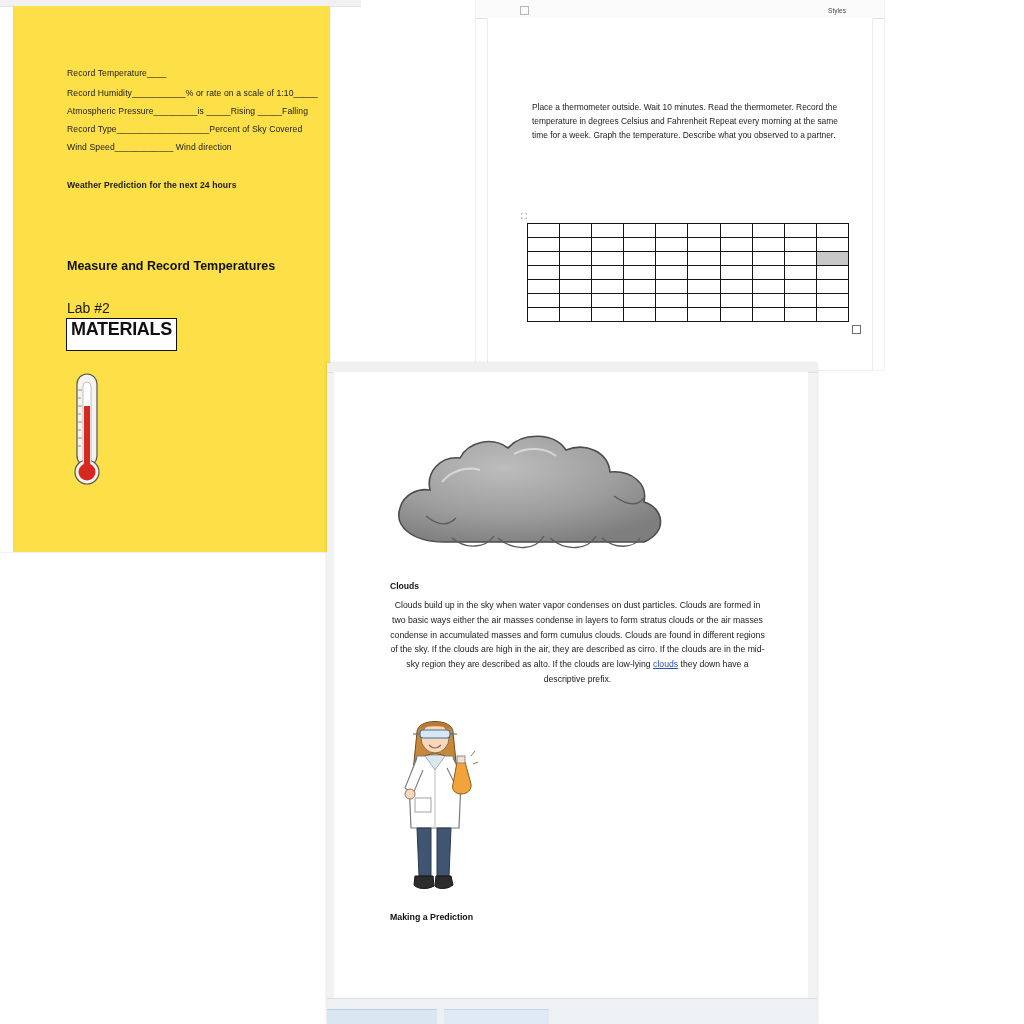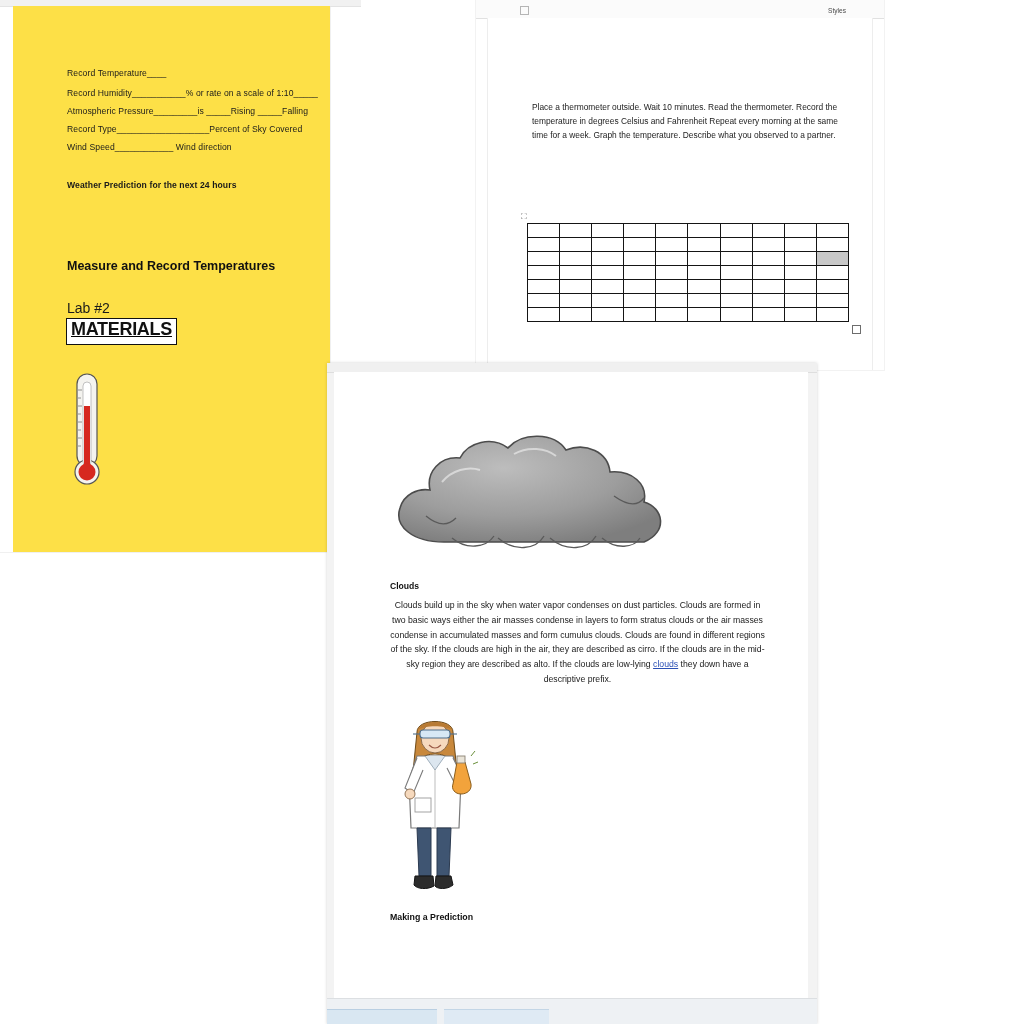--- a/index.html
+++ b/index.html
@@ -82,22 +82,21 @@
     white-space: nowrap;
   }
 
   
   #w1-materials {
     position: absolute;
     left: 53px;
     top: 312px;
     background: #ffffff;
     border: 1.6px solid #111111;
-    padding: 1px 4px 6px 4px;
-    text-decoration: underline;
+    padding: 1px 4px 12px 4px;
   }
   #w1-materials span {
     font-family: "Liberation Sans", sans-serif;
     font-size: 18px;
     font-weight: bold;
     letter-spacing: -0.3px;
     color: #111111;
     line-height: 1;
     display: block;
   }

